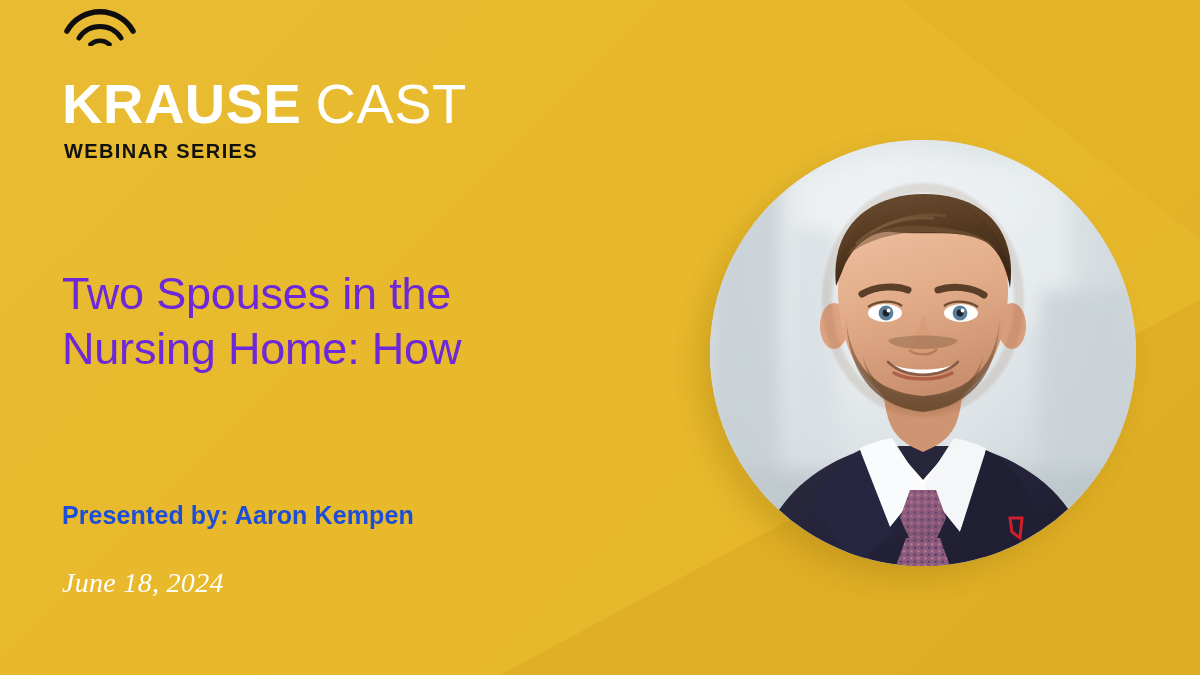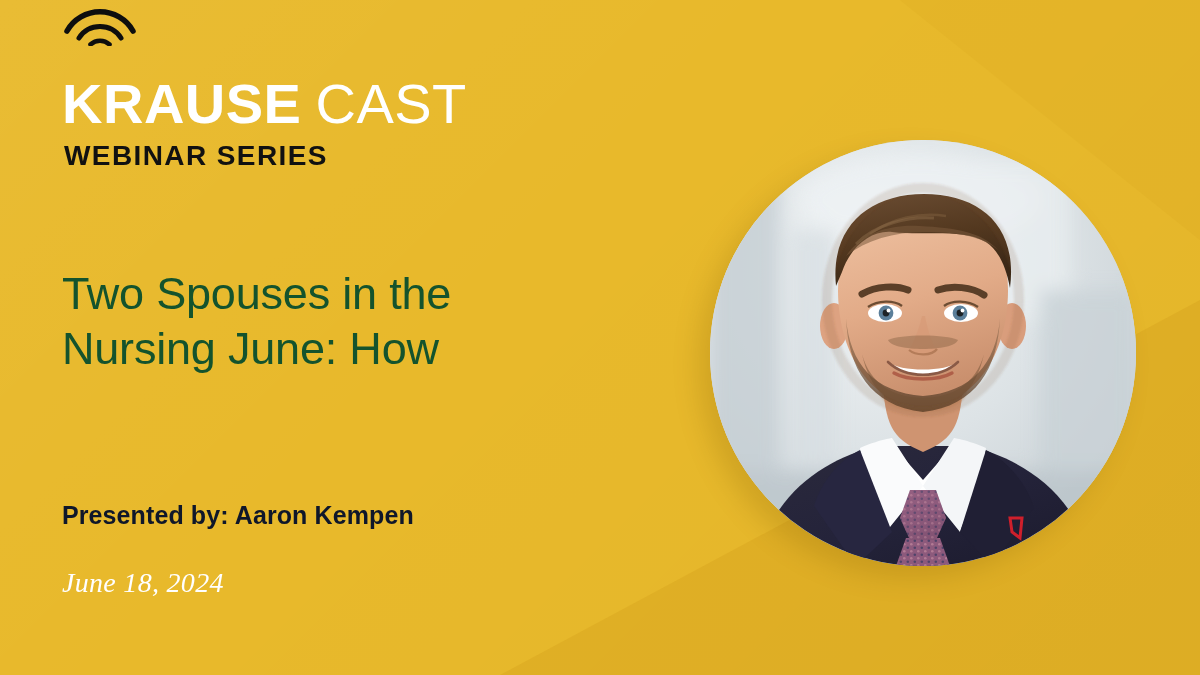--- a/index.html
+++ b/index.html
@@ -82,52 +82,52 @@
     font-weight: 300;
     color: #ffffff;
     letter-spacing: 0.5px;
     margin-left: 14px;
   }
   .logo-subtitle {
     position: absolute;
     left: 2px;
     top: 102px;
     font-family: "Liberation Sans", sans-serif;
-    font-size: 28px;
+    font-size: 20px;
     font-weight: 600;
     color: #111111;
     letter-spacing: 1.4px;
     white-space: nowrap;
   }
 
   
   .headline {
     position: absolute;
     left: 62px;
     top: 240px;
     width: 560px;
     font-family: "Liberation Sans", sans-serif;
     font-size: 45px;
     font-weight: 300;
     line-height: 55px;
-    color: #14532d;
+    color: #6d28d9;
     letter-spacing: -0.2px;
     margin-top: 26px;
   }
   .headline-line { display: block; }
 
   
   .presenter {
     position: absolute;
     left: 62px;
     top: 501px;
     font-family: "Liberation Sans", sans-serif;
     font-size: 25px;
     font-weight: 700;
-    color: #0f172a;
+    color: #1d4ed8;
     letter-spacing: 0.1px;
     white-space: nowrap;
   }
   .event-date {
     position: absolute;
     left: 62px;
     top: 567px;
     font-family: "Liberation Serif", serif;
     font-style: italic;
     font-size: 28px;
@@ -171,21 +171,21 @@
   <svg class="wifi-icon" viewBox="0 0 76 44" aria-hidden="true">
     <g fill="none" stroke="#0E0E0E" stroke-linecap="round">
       <path d="M5 29 A38 38 0 0 1 71 29" stroke-width="5.5"></path>
       <path d="M17 36 A25 25 0 0 1 59 36" stroke-width="5"></path>
       <path d="M28.5 42.5 A14 14 0 0 1 47.5 42.5" stroke-width="4.6"></path>
     </g>
   </svg>
 
   <h1 class="headline">
     <span class="headline-line">Two Spouses in the</span>
-    <span class="headline-line">Nursing June: How</span>
+    <span class="headline-line">Nursing Home: How</span>
   </h1>
 
   <div class="presenter">Presented by: Aaron Kempen</div>
 
   <div class="event-date">June 18, 2024</div>
 
   <div class="portrait-wrap">
     <svg class="portrait-svg" viewBox="0 0 426 426" aria-hidden="true">
       <defs>
         <radialGradient id="bgBlur" cx="38%" cy="30%" r="95%">

